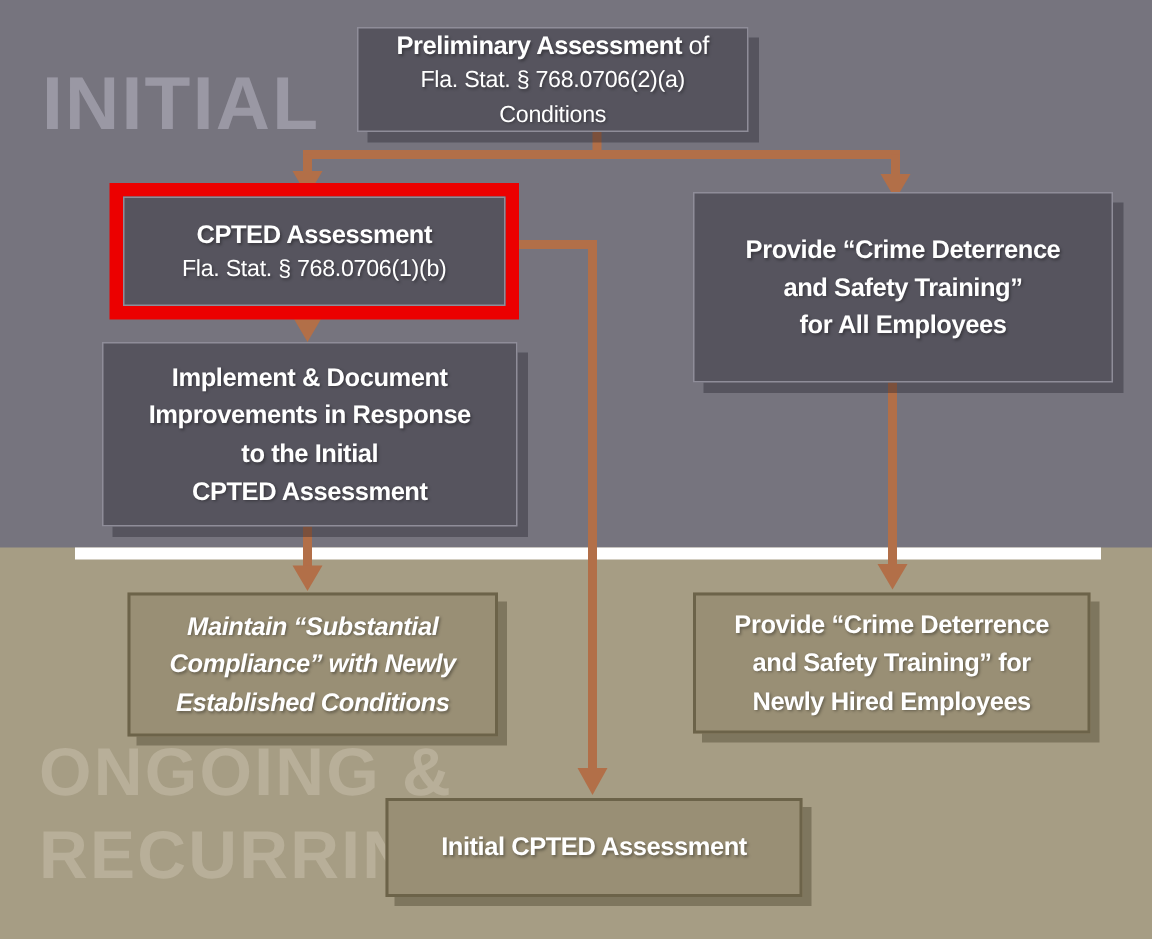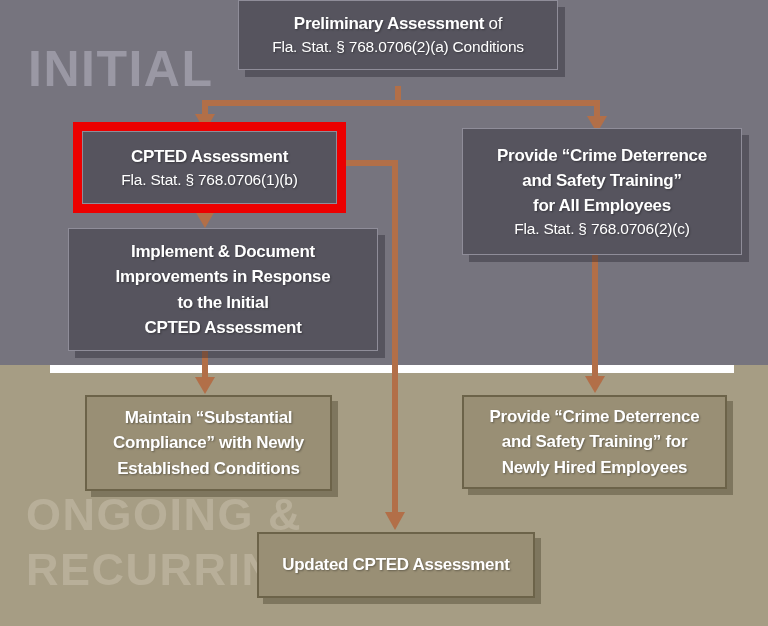--- a/index.html
+++ b/index.html
@@ -69,25 +69,25 @@
   .box-title {
     font-weight: 700; font-size: 17px; letter-spacing: -0.3px;
     line-height: 1.48; white-space: pre-line;
   }
   .box-sub {
     font-weight: 400; font-size: 15.5px; letter-spacing: -0.2px;
     line-height: 1.45; white-space: pre-line; text-align: center;
   }
   .title-light { font-weight: 400; }
   
-  #box-preliminary { left: 238px; top: 0;  width: 320px; height: 70px; }
+  #box-preliminary { left: 238px; top: 18px;  width: 261px; height: 70px; }
   #box-cpted-wrap  { left: 73px;  top: 122px; width: 273px; height: 91px; }
   #box-training-all{ left: 462px; top: 128px; width: 280px; height: 127px; }
-  #box-implement   { left: 68px;  top: 228px; width: 310px; height: 123px; }
-  #box-maintain    { left: 85px;  top: 395px; width: 247px; height: 96px; }
+  #box-implement   { left: 68px;  top: 228px; width: 277px; height: 123px; }
+  #box-maintain    { left: 85px;  top: 395px; width: 247px; height: 96px; font-style: italic; }
   #box-training-new{ left: 462px; top: 395px; width: 265px; height: 94px; }
   #box-updated     { left: 257px; top: 532px; width: 278px; height: 66px; }
 </style>
 </head>
 <body>
 
 <div id="stage">
 
   <div class="section-top"></div>
   <div class="section-bottom"></div>
@@ -133,21 +133,20 @@
     <div class="box dark-box">
       <div class="box-title">CPTED Assessment</div>
       <div class="box-sub">Fla. Stat. § 768.0706(1)(b)</div>
     </div>
   </div>
 
   <div class="box dark-box" id="box-training-all">
     <div class="box-title">Provide “Crime Deterrence
 and Safety Training”
 for All Employees</div>
-    <div class="box-sub">Fla. Stat. § 768.0706(2)(c)</div>
   </div>
 
   <div class="box dark-box" id="box-implement">
     <div class="box-title">Implement &amp; Document
 Improvements in Response
 to the Initial
 CPTED Assessment</div>
   </div>
 
   <div class="box olive-box" id="box-maintain">
@@ -156,16 +155,16 @@
 Established Conditions</div>
   </div>
 
   <div class="box olive-box" id="box-training-new">
     <div class="box-title">Provide “Crime Deterrence
 and Safety Training” for
 Newly Hired Employees</div>
   </div>
 
   <div class="box olive-box" id="box-updated">
-    <div class="box-title">Updated CPTED Assessment</div>
+    <div class="box-title">Initial CPTED Assessment</div>
   </div>
 
 </div>
 
 </body></html>

